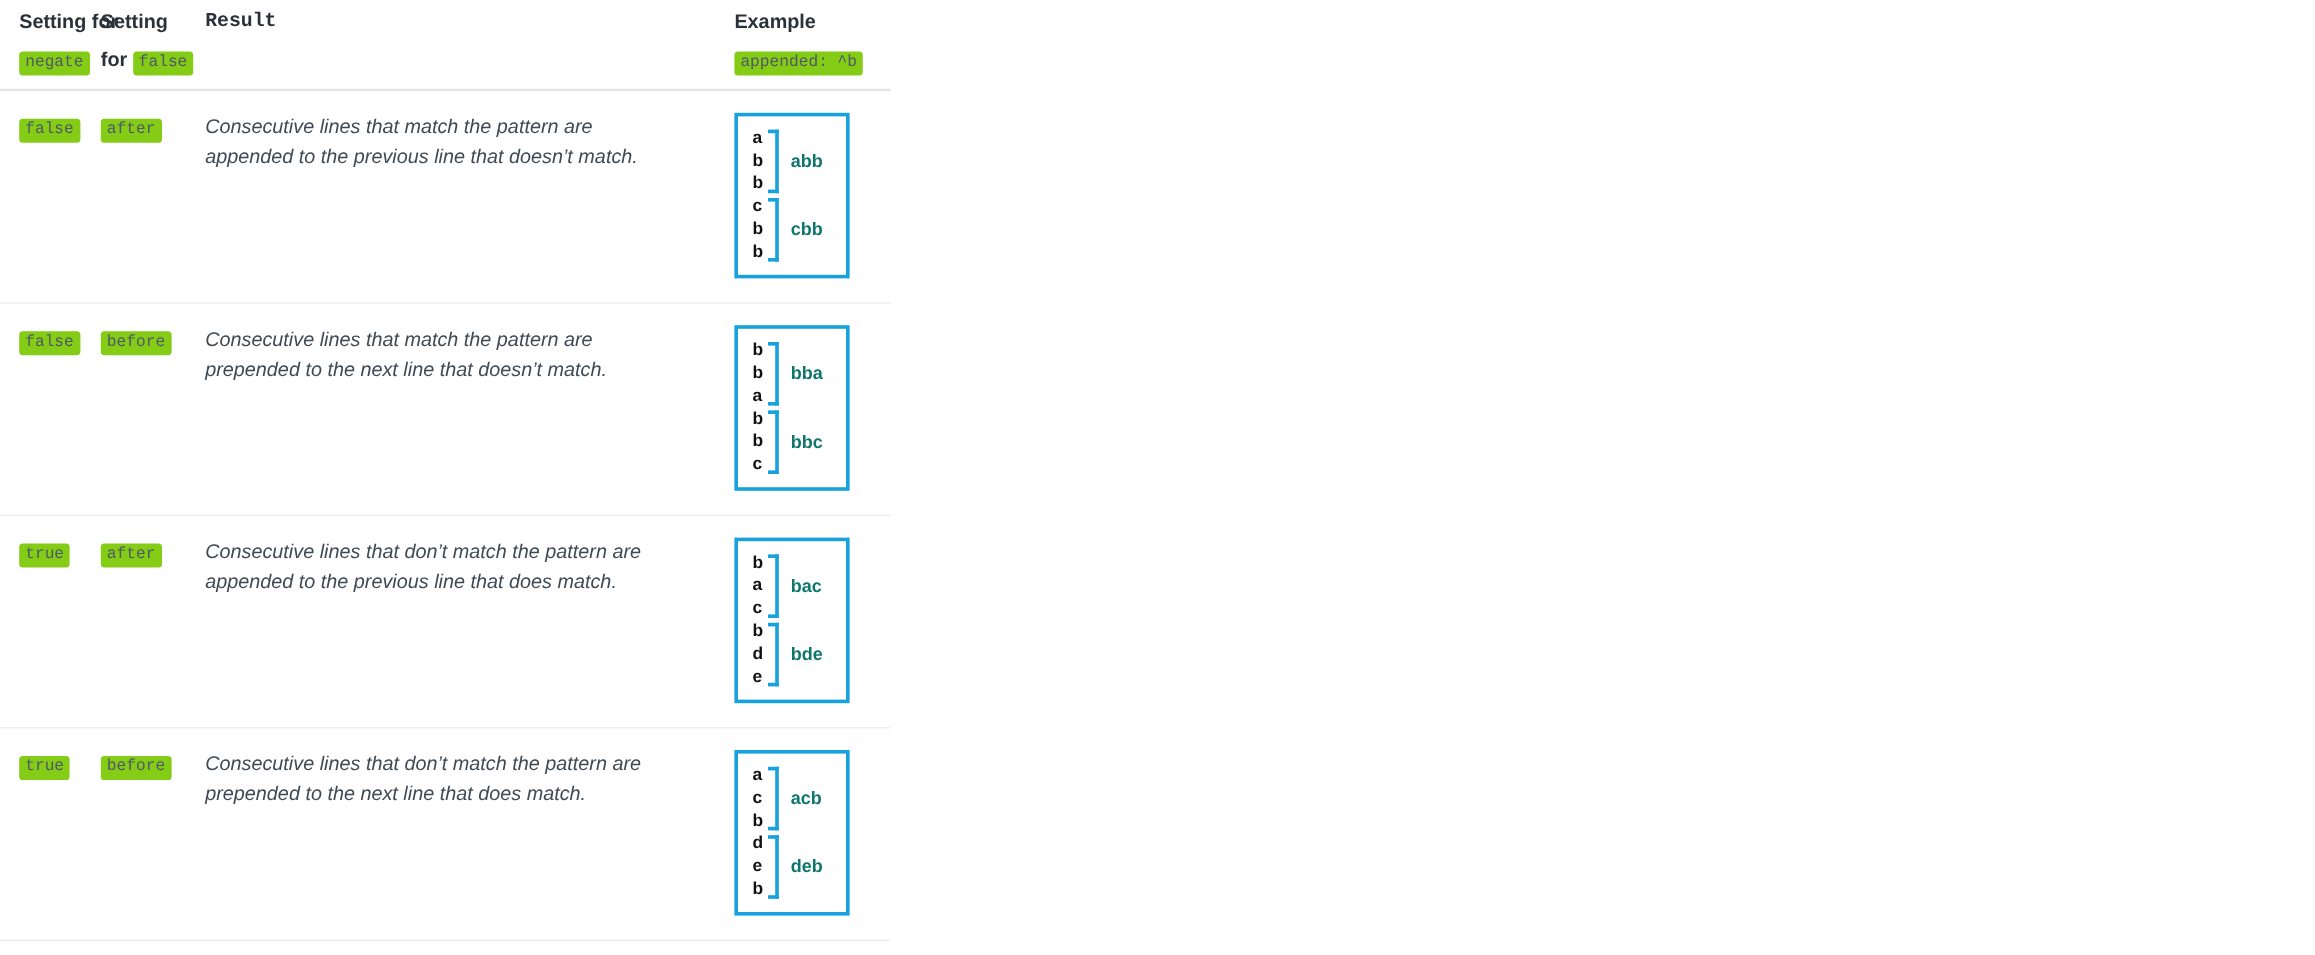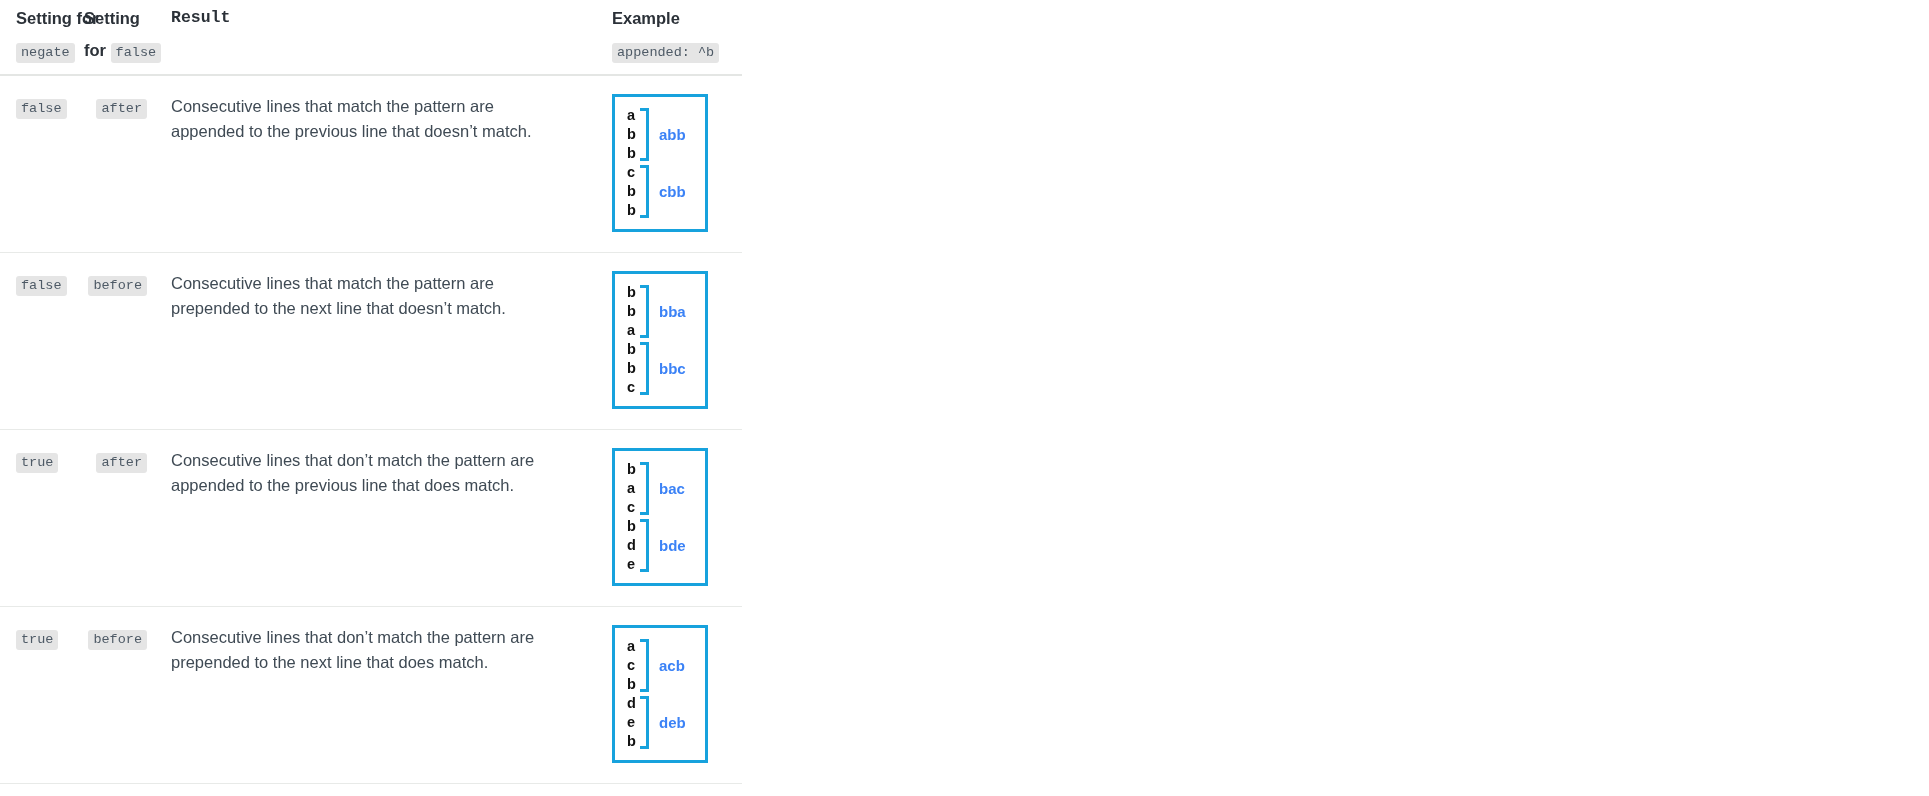--- a/index.html
+++ b/index.html
@@ -58,47 +58,48 @@
     display: block;
     margin-top: 10px;
     font-weight: bold;
     white-space: nowrap;
   }
 
   code, .code {
     font-family: "Liberation Mono", "DejaVu Sans Mono", monospace;
     font-size: 13.5px;
     font-weight: normal;
-    background: #e5e5e5;
+    background: #84cc16;
     color: #4e5a66;
     padding: 2px 5px 3px 5px;
     border-radius: 3px;
     white-space: nowrap;
   }
   .th-line2 code { font-size: 13.5px; }
 
   tbody td {
     vertical-align: top;
     border-bottom: 1px solid #e8eae8;
     padding: 18px 10px 20px 16px;
     font-size: 16.5px;
     line-height: 1.5;
     color: #3f4a54;
   }
   tbody td.col-negate  { padding-left: 16px; padding-right: 4px; margin-top: 30px; }
-  tbody td.col-match   { padding-left: 0px;  padding-right: 4px; text-align: right; }
+  tbody td.col-match   { padding-left: 0px;  padding-right: 4px; }
   tbody td.col-result  { padding-left: 20px; padding-right: 24px; }
   tbody td.col-example { padding-left: 24px; padding-right: 0; }
 
   .result-text {
     display: block;
     max-width: 420px;
     font-size: 16.5px;
     line-height: 1.47;
     color: #3f4a54;
+    font-style: italic;
   }
 
   
   .example-box {
     border: 3px solid #17a2dd;
     width: 96px;
     padding: 9px 8px 9px 12px;
     background: #ffffff;
     display: block;
   }
@@ -126,21 +127,21 @@
     border-right: 3px solid #17a2dd;
     border-bottom: 3px solid #17a2dd;
     border-left: 0;
     flex: 0 0 auto;
   }
   .joined {
     margin-left: 10px;
     font-family: "Liberation Sans", "DejaVu Sans", sans-serif;
     font-weight: bold;
     font-size: 15px;
-    color: #3b82f6;
+    color: #0f766e;
     white-space: nowrap;
   }
 </style>
 </head>
 <body>
 
 <div class="page">
 
   <table class="settings-table">
     <colgroup>

